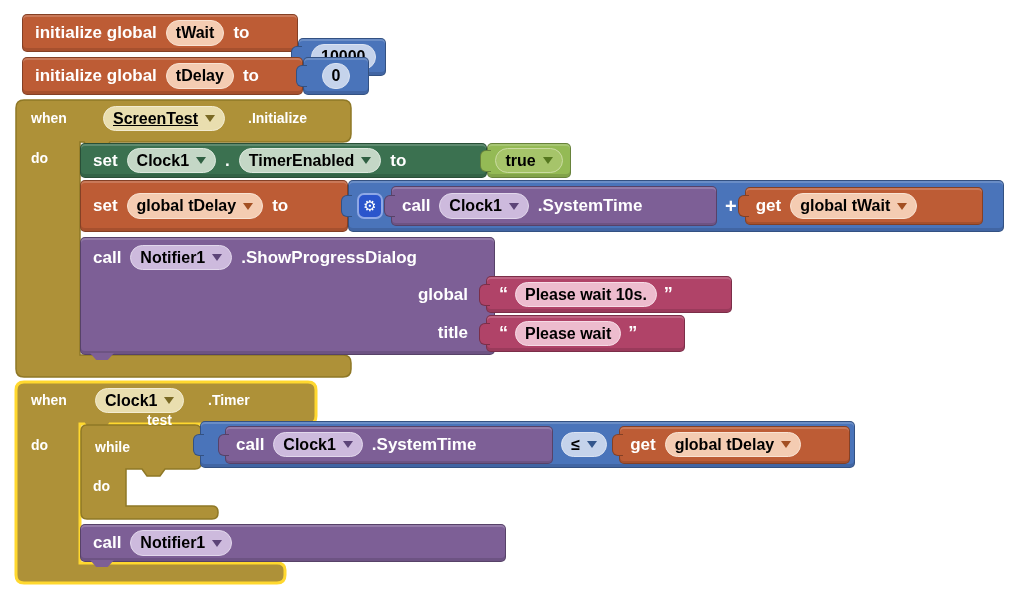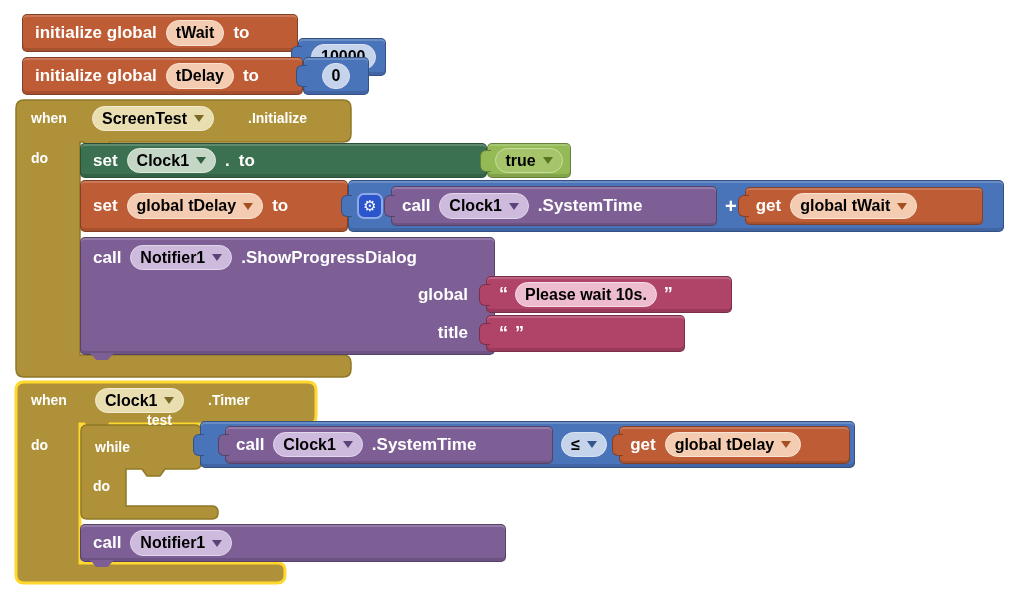--- a/index.html
+++ b/index.html
@@ -82,34 +82,38 @@
         <span>0</span>
       </span>
   </div>
 
   <svg style="left:15px;top:99px;" width="338" height="280" viewBox="0 0 338 280">
     <g transform="translate(1,1)">
       <path d="M8 0 H327 Q335 0 335 8 V34 Q335 42 327 42 H94 L89 49 H73 L68 42 H64 V255 H327 Q335 255 335 263 V269 Q335 277 327 277 H8 Q0 277 0 269 V8 Q0 0 8 0 Z" fill="#AE9138" stroke="#8F7826" stroke-width="1.5"></path>
     </g>
   </svg>
   <span class="glabel" style="left:31px;top:110px;">when</span>
-  <span class="gfield field f-gold" style="left:92px;top:106px;">
+  <span class="gfield field f-gold" style="left:103px;top:106px;text-decoration:underline;">
     <span>ScreenTest</span>
     <i class="caret c-gold"></i>
   </span>
   <span class="glabel" style="left:248px;top:110px;">.Initialize</span>
   <span class="glabel" style="left:31px;top:150px;">do</span>
 
   <div class="blk dgreen" style="left:80px;top:143px;width:407px;height:35px;">
     <span>set</span>
     <span class="field f-grn">
       <span>Clock1</span>
       <i class="caret c-grn"></i>
     </span>
     <span>.</span>
+    <span class="field f-grn">
+      <span>TimerEnabled</span>
+      <i class="caret c-grn"></i>
+    </span>
     <span>to</span>
   </div>
 
   <div class="blk lgreen" style="left:487px;top:143px;width:84px;height:35px;justify-content:center;padding:14px 6px;">
     <i class="plug"></i>
     <span class="field f-lgrn">
       <span>true</span>
       <i class="caret c-lgrn"></i>
     </span>
   </div>
@@ -167,20 +171,23 @@
     <span class="qm">“</span>
     <span class="field f-pnk">
         <span>Please wait 10s.</span>
       </span>
     <span class="qm">”</span>
   </div>
 
   <div class="blk magenta" style="left:486px;top:315px;width:199px;height:37px;gap:7px;">
     <i class="plug"></i>
     <span class="qm">“</span>
+    <span class="field f-pnk">
+        <span>Please wait</span>
+      </span>
     <span class="qm">”</span>
   </div>
 
   <svg style="left:14px;top:380px;" width="306" height="207" viewBox="0 0 306 207">
     <g transform="translate(2,2)">
       <path d="M8 0 H292 Q300 0 300 8 V34 Q300 42 292 42 H94 L89 49 H73 L68 42 H64 V181 H261 Q269 181 269 188 V193 Q269 201 261 201 H8 Q0 201 0 193 V8 Q0 0 8 0 Z" fill="#AE9138" stroke="#FFD82F" stroke-width="3"></path>
     </g>
   </svg>
   <span class="glabel" style="left:31px;top:392px;">when</span>
   <span class="gfield field f-gold" style="left:95px;top:388px;">

